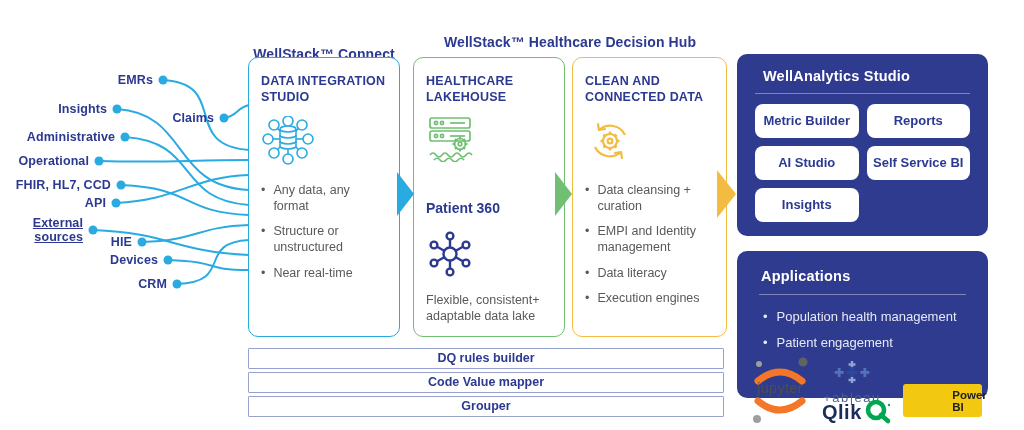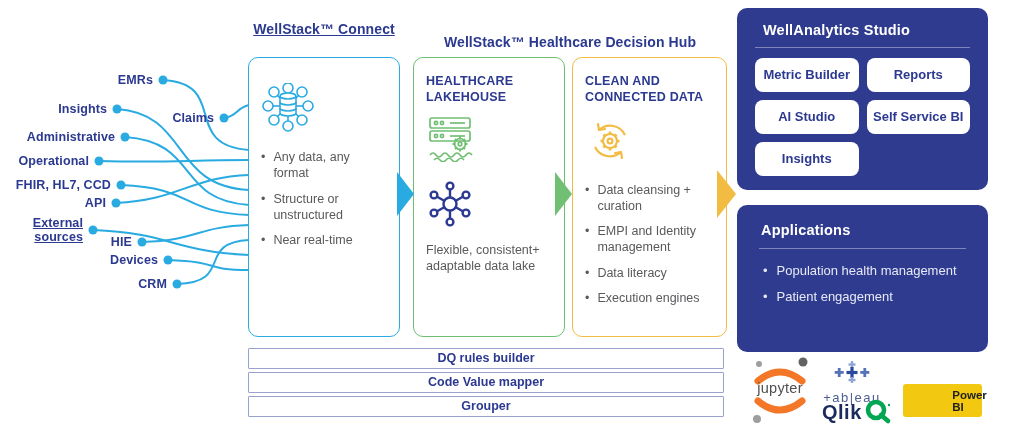--- a/index.html
+++ b/index.html
@@ -22,21 +22,21 @@
   .bullet { display:flex; gap:8px; margin-bottom:9px; font-size:12.5px; color:#58595B; line-height:1.3; }
   .bullet .dot { color:#58595B; }
   .p360 { margin-top:34px; font-size:14px; font-weight:bold; color:#2B3990; }
   .lake-caption { margin-top:10px; font-size:12.5px; color:#58595B; line-height:1.35; }
 
   .flow-arrow { position:absolute; width:0; height:0; border-top:22px solid transparent; border-bottom:22px solid transparent; }
   .flow-arrow.a-blue   { left:397px; top:172px; border-left:17px solid #29ABE2; }
   .flow-arrow.a-green  { left:555px; top:172px; border-left:17px solid #70BF73; }
   .flow-arrow.a-yellow { left:717px; top:170px; border-top-width:24px; border-bottom-width:24px; border-left:19px solid #F2BC43; }
 
-  .navy-panel { position:absolute; left:737px; width:251px; background:#2E3B8E; border-radius:10px; color:#fff; }
+  .navy-panel { position:absolute; left:737px; width:251px; background:#2E3B8E; border-radius:10px; color:#fff;margin-top:46px; }
   .panel-analytics { top:8px; height:182px; padding:14px 18px 12px 18px; }
   .panel-apps { top:205px; height:147px; padding:17px 22px; }
   .panel-title { font-size:14.5px; font-weight:bold; letter-spacing:.2px; padding-left:8px; }
   .panel-divider { border:none; border-top:1px solid rgba(255,255,255,.38); margin:9px 0 10px 0; }
   .chip-grid { display:grid; grid-template-columns:1fr 1fr; gap:8px; }
   .chip { background:#fff; border-radius:8px; color:#2B3990; font-size:13px; font-weight:bold; text-align:center; padding:8px 6px; line-height:1.18; display:flex; align-items:center; justify-content:center; min-height:34px; }
   .apps-bullet { display:flex; gap:9px; font-size:13px; color:#E6E9F6; line-height:1.35; margin-bottom:8px; padding-left:4px; }
 
   .hbar { position:absolute; left:248px; width:476px; height:21px; border:1px solid #99A2CF; background:#fff; font-size:12.5px; font-weight:bold; color:#2B3990; text-align:center; line-height:19px; border-radius:1px; }
 
@@ -87,24 +87,25 @@
   <div class="src-label" style="left:120px;top:111px;width:94px;">Claims</div>
   <div class="src-label" style="left:5px;top:130px;width:110px;">Administrative</div>
   <div class="src-label" style="left:5px;top:154px;width:84px;">Operational</div>
   <div class="src-label" style="left:5px;top:178px;width:106px;">FHIR, HL7, CCD</div>
   <div class="src-label" style="left:40px;top:196px;width:66px;">API</div>
   <div class="src-label" style="left:10px;top:216px;width:73px;text-decoration:underline;">External sources</div>
   <div class="src-label" style="left:70px;top:235px;width:62px;">HIE</div>
   <div class="src-label" style="left:80px;top:253px;width:78px;">Devices</div>
   <div class="src-label" style="left:100px;top:277px;width:67px;">CRM</div>
 
-  <div class="col-header" style="left:240px;top:21px;width:168px;text-decoration:underline;">WellStack™ Connect</div>
+  <div class="col-header" style="left:240px;top:46px;width:168px;">WellStack™ Connect</div>
   <div class="col-header" style="left:413px;top:34px;width:314px;">WellStack™ Healthcare Decision Hub</div>
 
   <div class="pipe-box blue">
+    <div class="pipe-title">DATA INTEGRATION STUDIO</div>
     <div class="pipe-icon">
       <svg width="54" height="50" viewBox="0 0 54 50" fill="none" stroke="#29ABE2" stroke-width="1.6">
         <g>
             <line x1="27" y1="23" x2="47" y2="23"></line>
             <line x1="27" y1="23" x2="41" y2="9"></line>
             <line x1="27" y1="23" x2="27" y2="5"></line>
             <line x1="27" y1="23" x2="13" y2="9"></line>
             <line x1="27" y1="23" x2="7" y2="23"></line>
             <line x1="27" y1="23" x2="13" y2="37"></line>
             <line x1="27" y1="23" x2="27" y2="43"></line>
@@ -165,20 +166,21 @@
             <line x1="38.5" y1="28" x2="41.5" y2="28"></line>
             <line x1="29" y1="23" x2="31" y2="25"></line>
             <line x1="37" y1="31" x2="39" y2="33"></line>
             <line x1="39" y1="23" x2="37" y2="25"></line>
             <line x1="31" y1="31" x2="29" y2="33"></line>
           </g>
         <path d="M4,39 q3,-4 6,0 t6,0 t6,0 t6,0 t6,0 t6,0 t6,0"></path>
         <path d="M8,44 q3,-3.5 6,0 t6,0 t6,0 t6,0 t6,0"></path>
       </svg>
     </div>
+    <div class="p360">Patient 360</div>
     <div class="pipe-icon" style="margin-top:14px;">
       <svg width="48" height="48" viewBox="0 0 48 48" fill="none" stroke="#2B3990" stroke-width="2.4">
         <g>
             <line x1="24" y1="24" x2="24" y2="6"></line>
             <line x1="24" y1="24" x2="40" y2="15"></line>
             <line x1="24" y1="24" x2="40" y2="33"></line>
             <line x1="24" y1="24" x2="24" y2="42"></line>
             <line x1="24" y1="24" x2="8" y2="33"></line>
             <line x1="24" y1="24" x2="8" y2="15"></line>
           </g>

